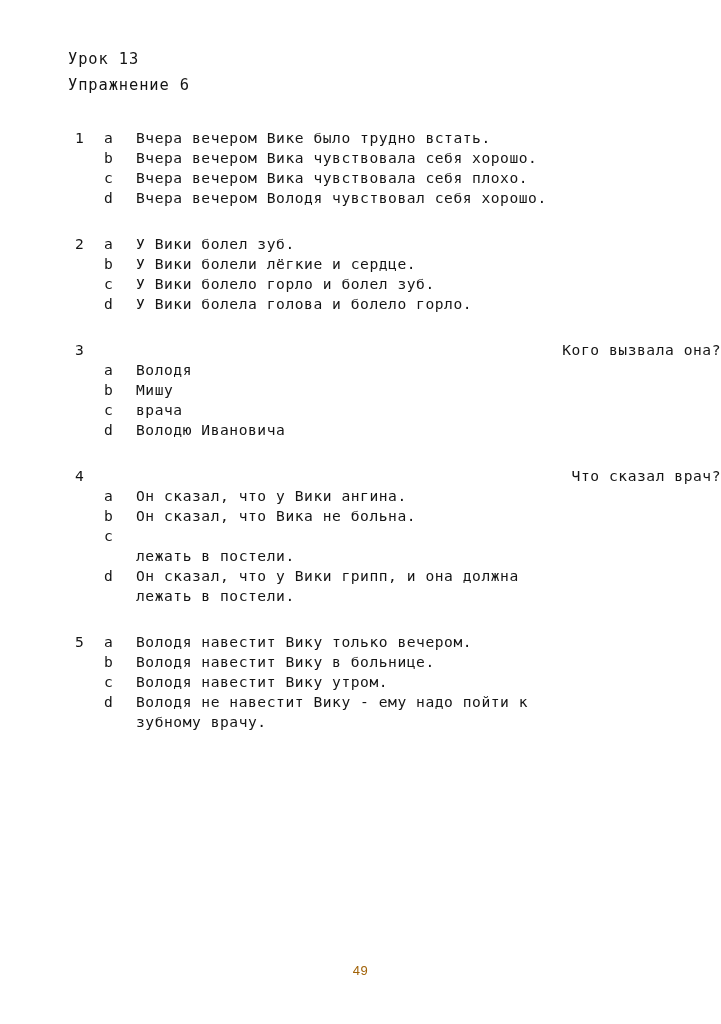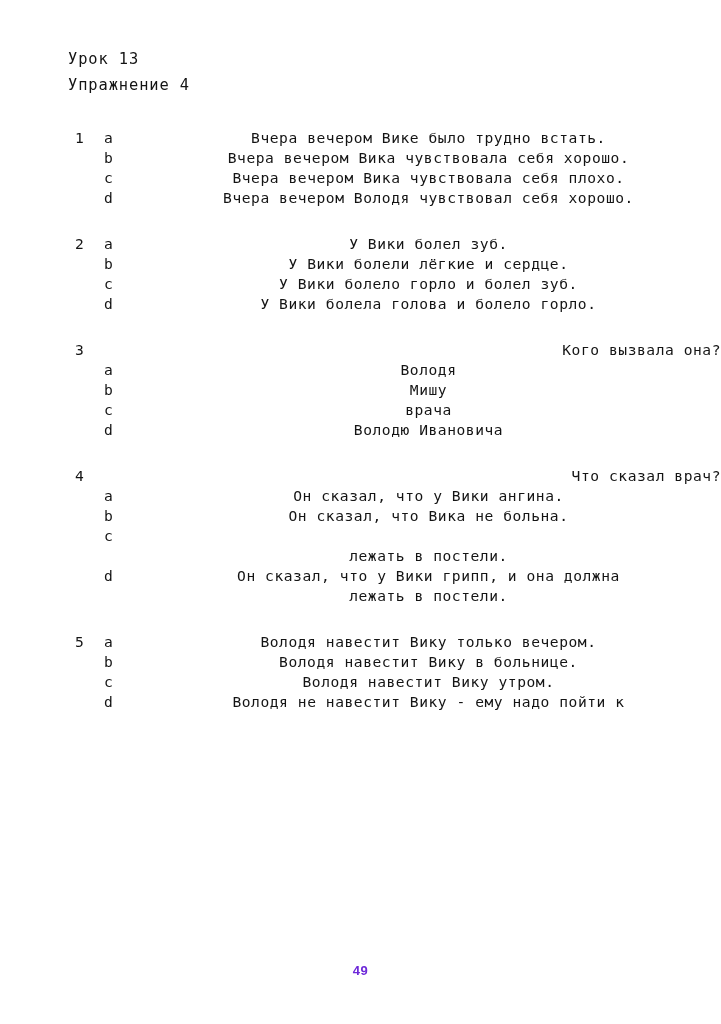--- a/index.html
+++ b/index.html
@@ -67,21 +67,21 @@
     padding-left: 75px;
     box-sizing: content-box;
   }
   .col-let {
     width: 32px;
     flex: 0 0 32px;
     text-align: left;
   }
   .col-txt {
     flex: 1 1 auto;
-    text-align: center;
+    text-align: left;
   }
 
   
   .row-stem .col-stemtext {
     flex: 1 1 auto;
     text-align: right;
   }
 
   
   .row-cont .col-num,
@@ -91,33 +91,33 @@
 
   
   .page-number {
     position: absolute;
     left: 0;
     top: 963px;
     width: 721px;
     text-align: center;
     font-family: "Liberation Sans", sans-serif;
     font-size: 13px;
-    font-weight: bold;
-    color: #6d28d9;
+    font-weight: normal;
+    color: #a16207;
     letter-spacing: 0.4px;
   }
 </style>
 </head>
 <body>
 
 <div class="page">
 
   <div class="header">
     <div class="header-line">Урок 13</div>
-    <div class="header-line">Упражнение 4</div>
+    <div class="header-line">Упражнение 6</div>
   </div>
 
   <div class="exercise">
       <div class="qblock">
         <div class="row"><span class="col-num">1</span><span class="col-let">a</span><span class="col-txt">Вчера вечером Вике было трудно встать.</span></div>
         <div class="row"><span class="col-num"></span><span class="col-let">b</span><span class="col-txt">Вчера вечером Вика чувствовала себя хорошо.</span></div>
         <div class="row"><span class="col-num"></span><span class="col-let">c</span><span class="col-txt">Вчера вечером Вика чувствовала себя плохо.</span></div>
         <div class="row"><span class="col-num"></span><span class="col-let">d</span><span class="col-txt">Вчера вечером Володя чувствовал себя хорошо.</span></div>
       </div>
       <div class="qblock">
@@ -140,18 +140,19 @@
         <div class="row"><span class="col-num"></span><span class="col-let">c</span></div>
         <div class="row row-cont"><span class="col-num"></span><span class="col-let"></span><span class="col-txt">лежать в постели.</span></div>
         <div class="row"><span class="col-num"></span><span class="col-let">d</span><span class="col-txt">Он сказал, что у Вики грипп, и она должна</span></div>
         <div class="row row-cont"><span class="col-num"></span><span class="col-let"></span><span class="col-txt">лежать в постели.</span></div>
       </div>
       <div class="qblock">
         <div class="row"><span class="col-num">5</span><span class="col-let">a</span><span class="col-txt">Володя навестит Вику только вечером.</span></div>
         <div class="row"><span class="col-num"></span><span class="col-let">b</span><span class="col-txt">Володя навестит Вику в больнице.</span></div>
         <div class="row"><span class="col-num"></span><span class="col-let">c</span><span class="col-txt">Володя навестит Вику утром.</span></div>
         <div class="row"><span class="col-num"></span><span class="col-let">d</span><span class="col-txt">Володя не навестит Вику - ему надо пойти к</span></div>
+        <div class="row row-cont"><span class="col-num"></span><span class="col-let"></span><span class="col-txt">зубному врачу.</span></div>
       </div>
     </div>
 
   <div class="page-number">49</div>
 
 </div>
 
 </body></html>

